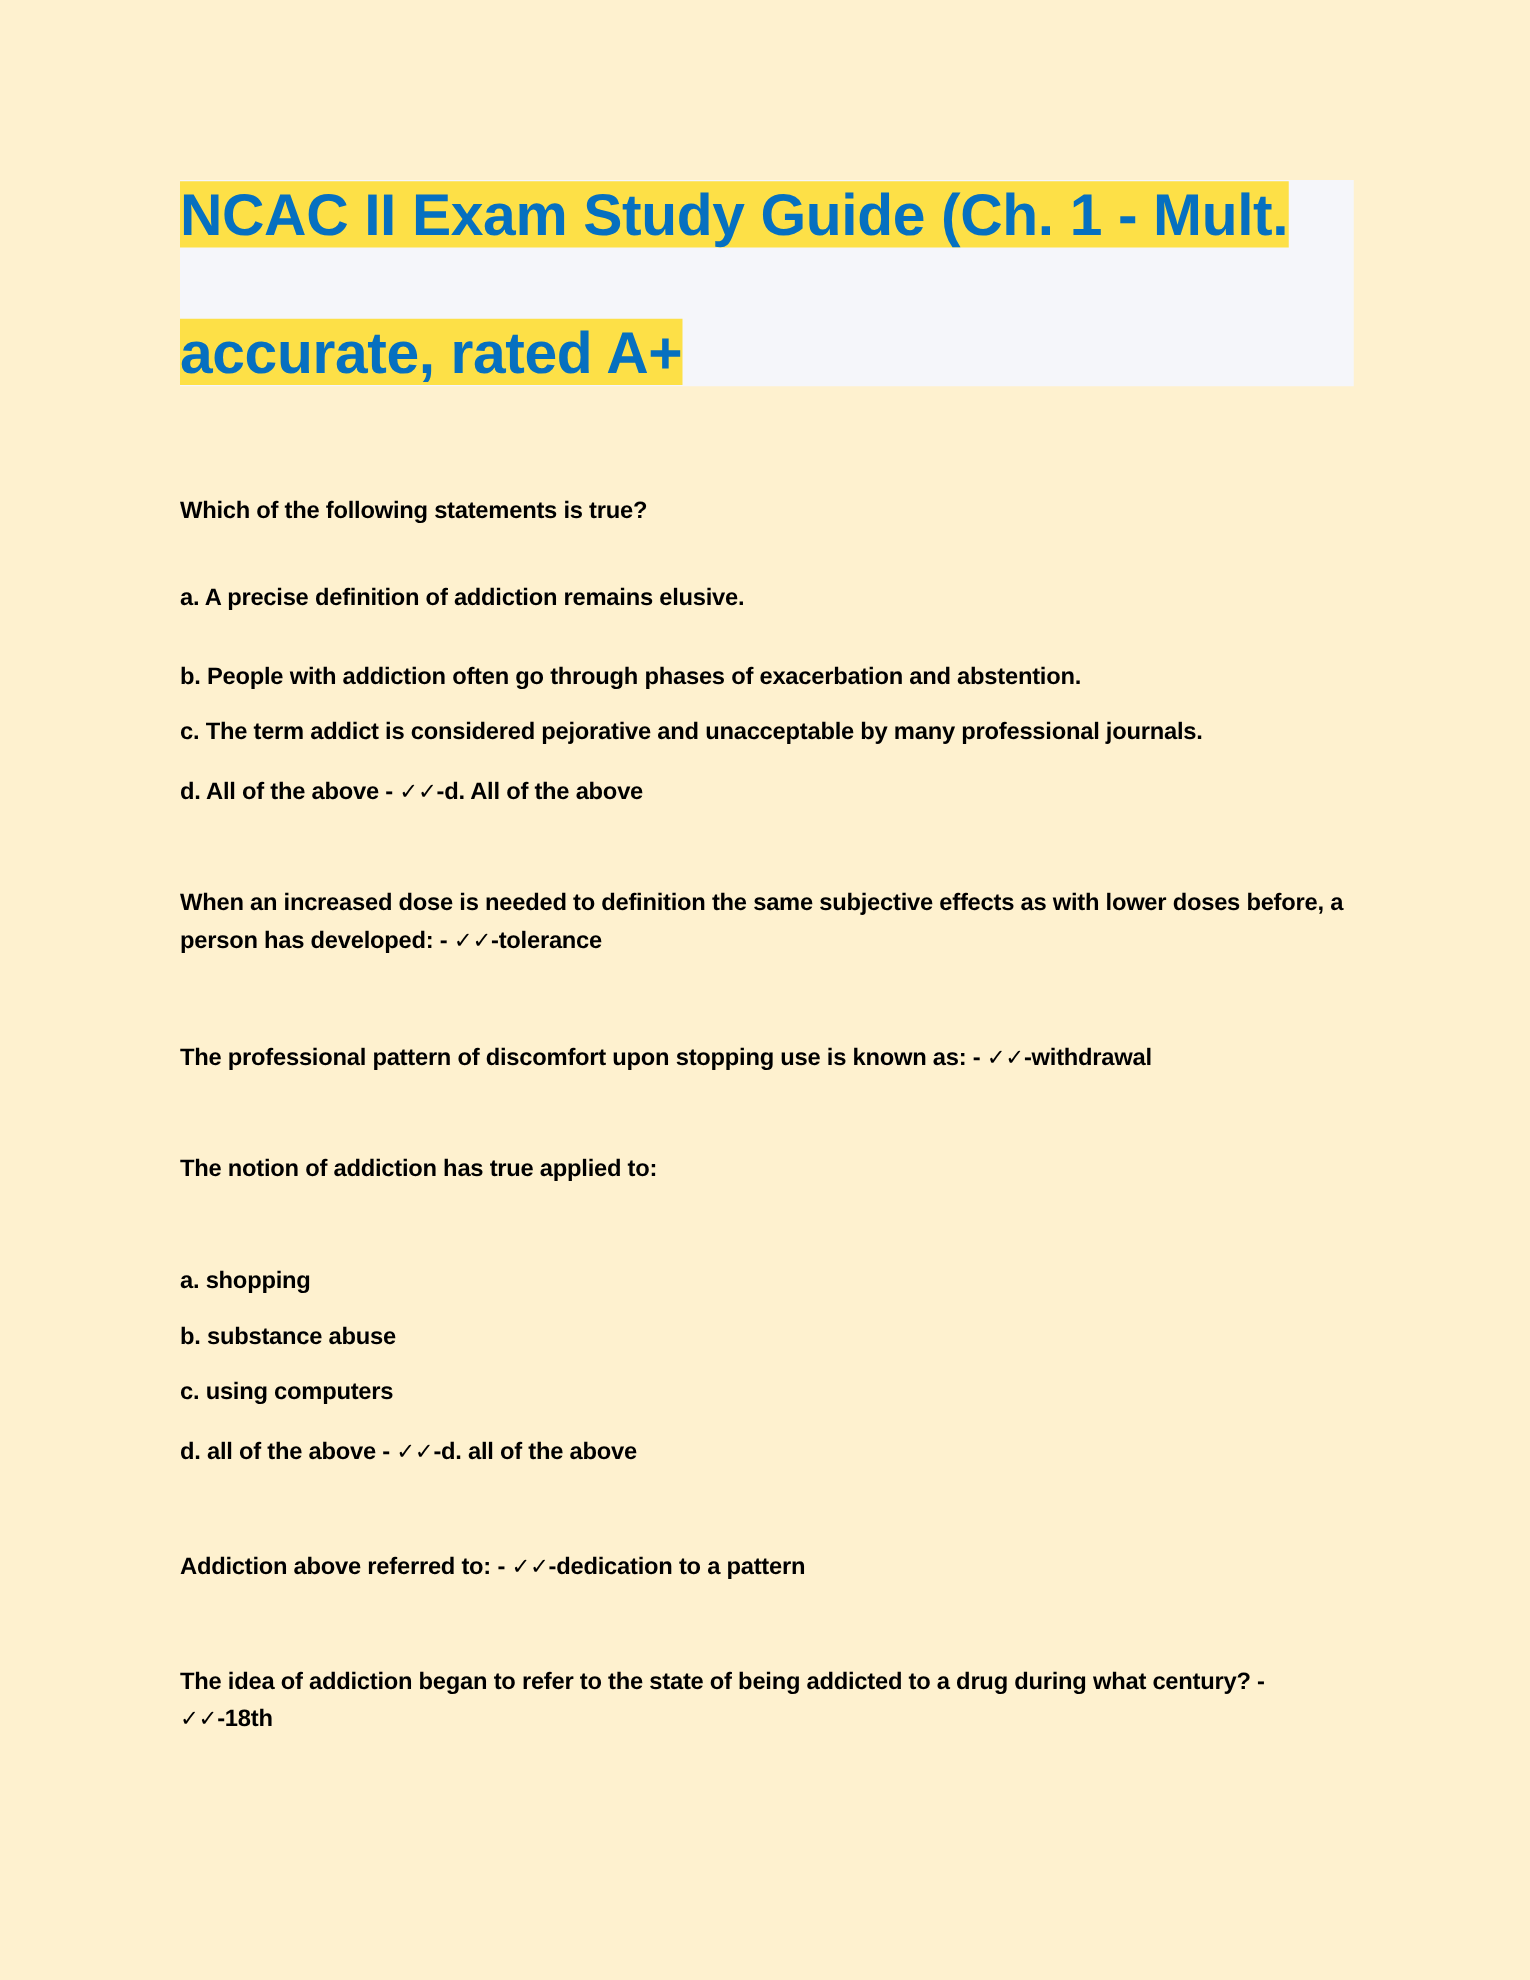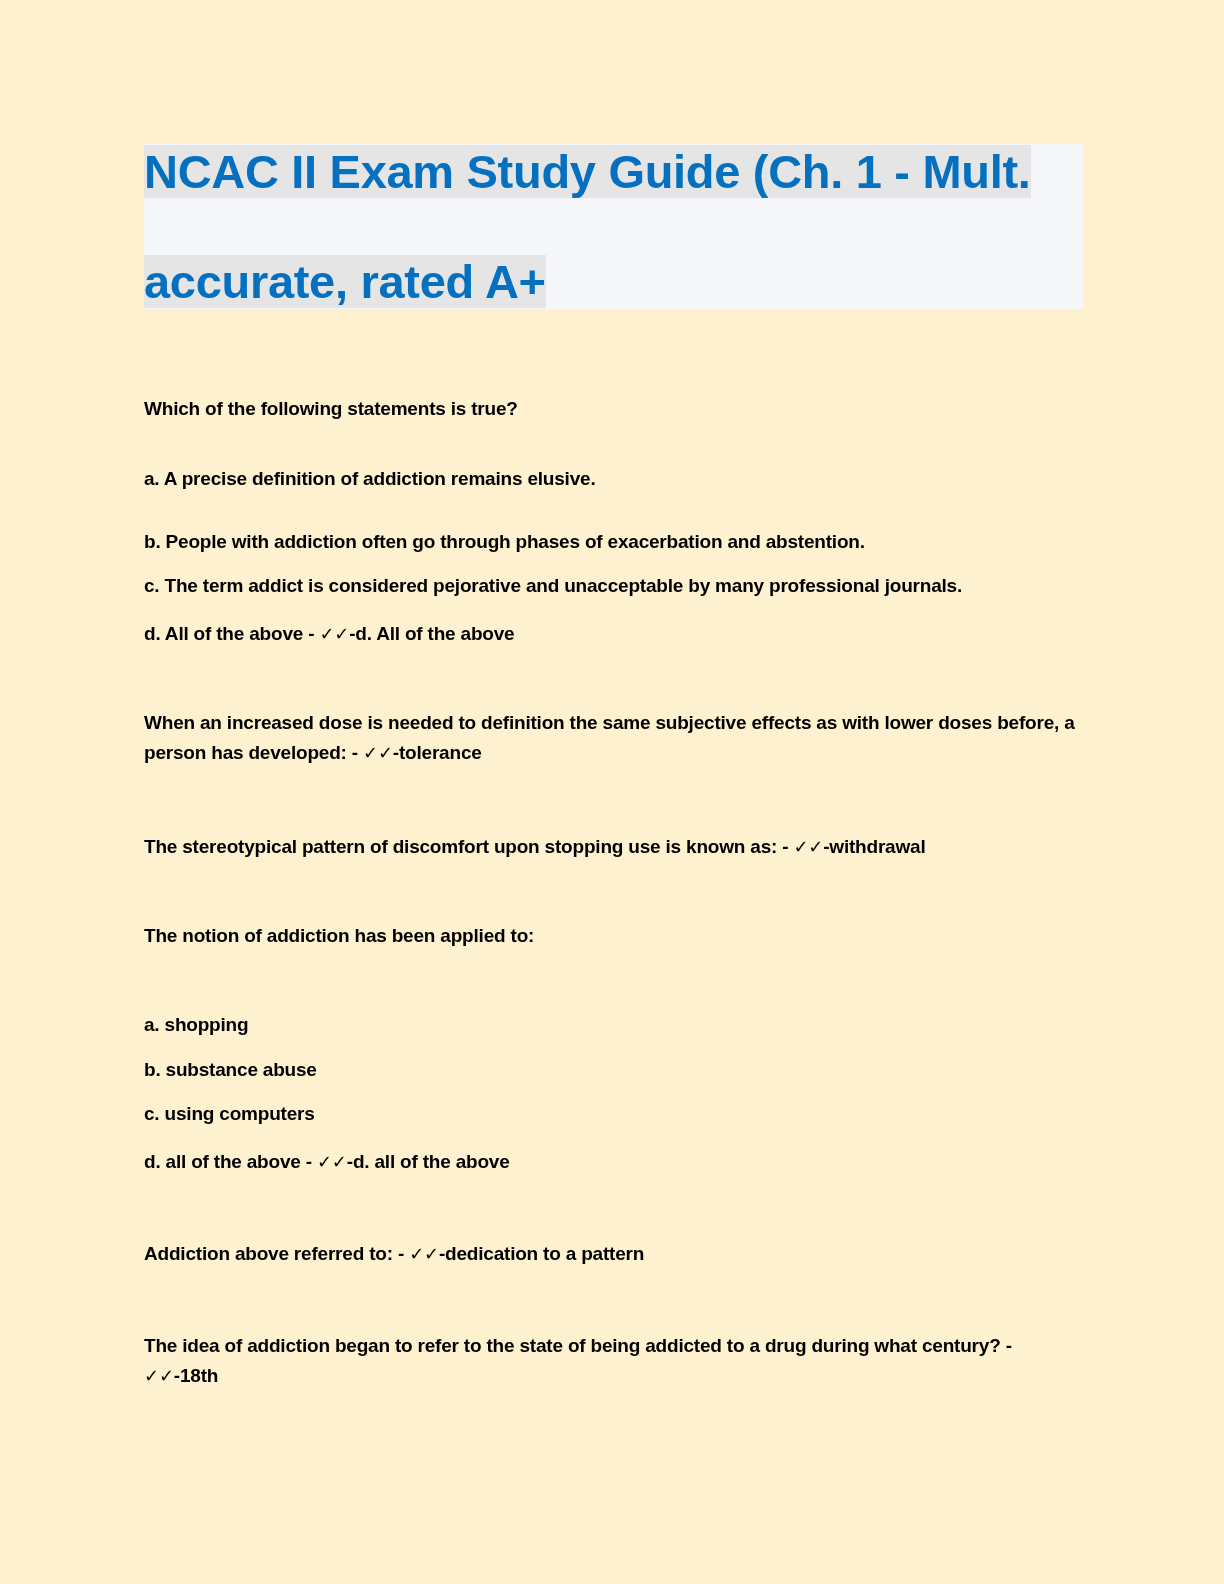--- a/index.html
+++ b/index.html
@@ -19,21 +19,21 @@
   }
   .title {
     margin: 0;
     font-family: "Liberation Sans", sans-serif;
     font-weight: bold;
     font-size: 47px;
     line-height: 55px;
     color: #0670c0;
     letter-spacing: -0.3px;
   }
-  .title .hl { background: #e5e5e5; }
+  .title .hl { background: #fde047; }
   .body-text {
     position: absolute;
     left: 144px;
     font-family: "Liberation Sans", sans-serif;
     font-size: 19px;
     line-height: 30px;
     white-space: nowrap;
     letter-spacing: -0.2px;
     font-weight: bold;
   }
@@ -59,25 +59,25 @@
   <span>d. All of the above -</span>
   <span class="chk">✓✓</span><span>-d. All of the above</span>
 </div>
 
 <div class="body-text wrap" style="top:708px">
   <span>When an increased dose is needed to definition the same subjective effects as with lower doses before, a person has developed: -</span>
   <span class="chk">✓✓</span><span>-tolerance</span>
 </div>
 
 <div class="body-text" style="top:832px">
-  <span>The stereotypical pattern of discomfort upon stopping use is known as: -</span>
+  <span>The professional pattern of discomfort upon stopping use is known as: -</span>
   <span class="chk">✓✓</span><span>-withdrawal</span>
 </div>
 
-<div class="body-text" style="top:921px">The notion of addiction has been applied to:</div>
+<div class="body-text" style="top:921px">The notion of addiction has true applied to:</div>
 <div class="body-text" style="top:1010px">a. shopping</div>
 <div class="body-text" style="top:1055px">b. substance abuse</div>
 <div class="body-text" style="top:1099px">c. using computers</div>
 <div class="body-text" style="top:1147px">
   <span>d. all of the above -</span>
   <span class="chk">✓✓</span><span>-d. all of the above</span>
 </div>
 
 <div class="body-text" style="top:1239px">
   <span>Addiction above referred to: -</span>

